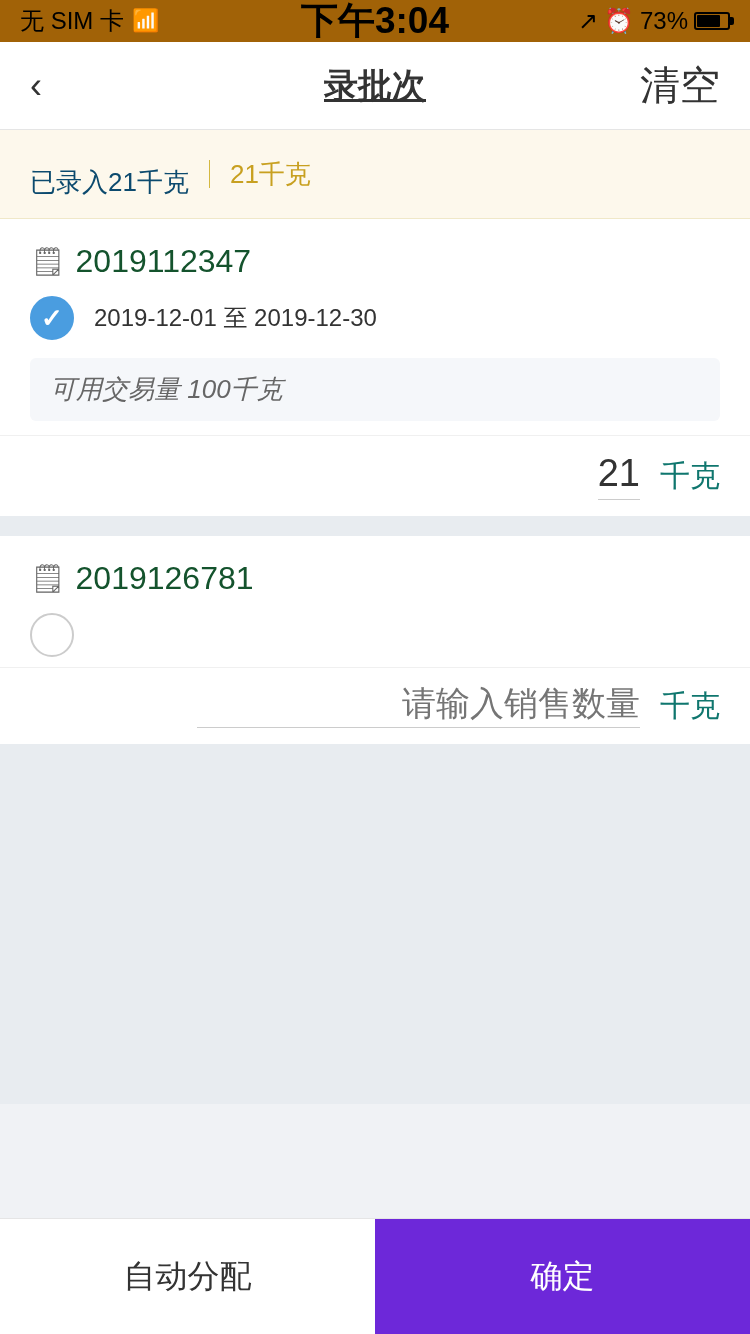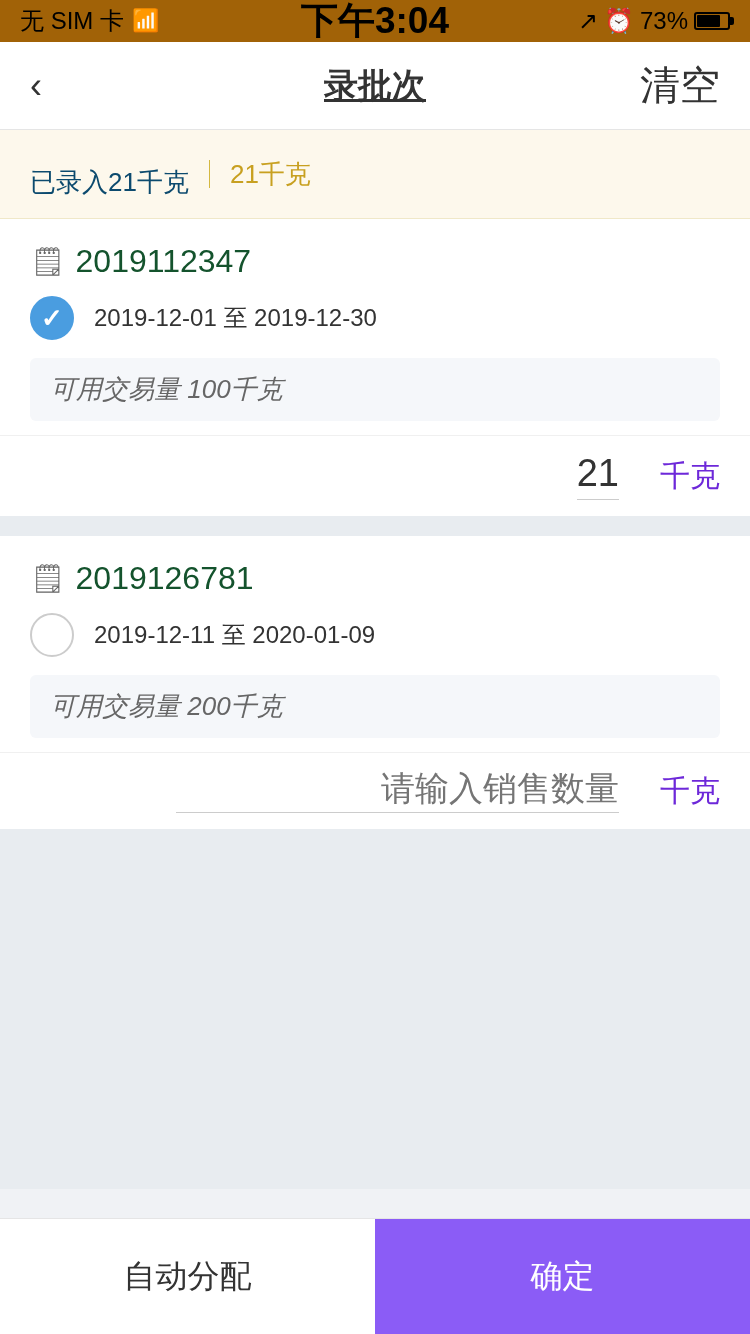--- a/index.html
+++ b/index.html
@@ -212,22 +212,21 @@
       border: none;
       outline: none;
       font-size: 34px;
       color: #bbb;
       text-align: right;
       background: transparent;
       min-width: 200px;
     }
     .quantity-unit {
       font-size: 30px;
-      color: #6d28d9;
-      margin-left: 21px;
+      color: #0f766e;
     }
     .quantity-underline {
       border-bottom: 1px solid #ccc;
       padding-bottom: 4px;
       display: flex;
       align-items: center;
     }
 
     .section-divider {
       height: 20px;
@@ -254,21 +253,21 @@
       background: #fff;
       cursor: pointer;
     }
     .btn-confirm {
       flex: 1;
       display: flex;
       align-items: center;
       justify-content: center;
       font-size: 32px;
       color: #fff;
-      background: #8b5cf6;
+      background: #6d28d9;
       cursor: pointer;
     }
 
     
     .content {
       padding-bottom: 100px;
     }
 
     .empty-area {
       height: 360px;
@@ -328,23 +327,21 @@
 
   <div class="section-divider"></div>
 
   <div class="batch-card">
     <div class="batch-header">
       <span class="batch-doc-icon">🗒</span>
       <span class="batch-id">2019126781</span>
     </div>
     <div class="batch-date-row">
       <div class="batch-checkbox"></div>
-      <span class="batch-date">2019-12-11 至 2020-01-09</span>
-    </div>
-    <div class="batch-available">可用交易量 200千克</div>
+    </div>
     <div class="quantity-row">
       <div class="quantity-underline">
         <input class="quantity-input" type="text" placeholder="请输入销售数量" style="">
       </div>
       <span class="quantity-unit">千克</span>
     </div>
   </div>
 
   <div class="empty-area"></div>
 

